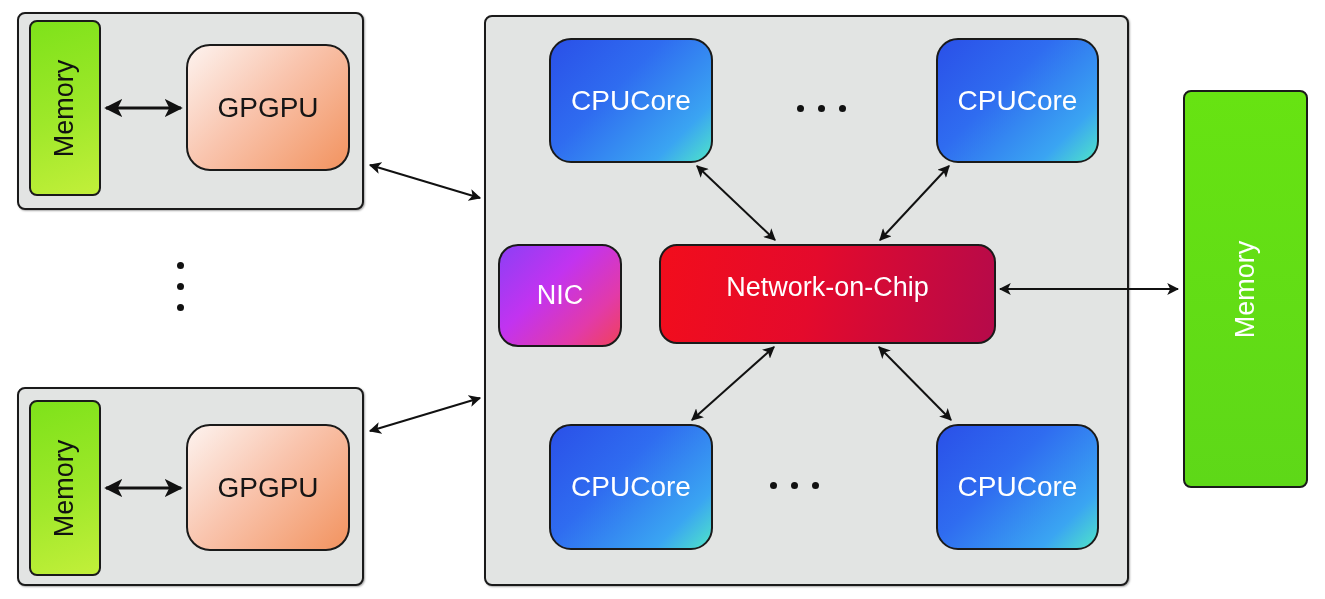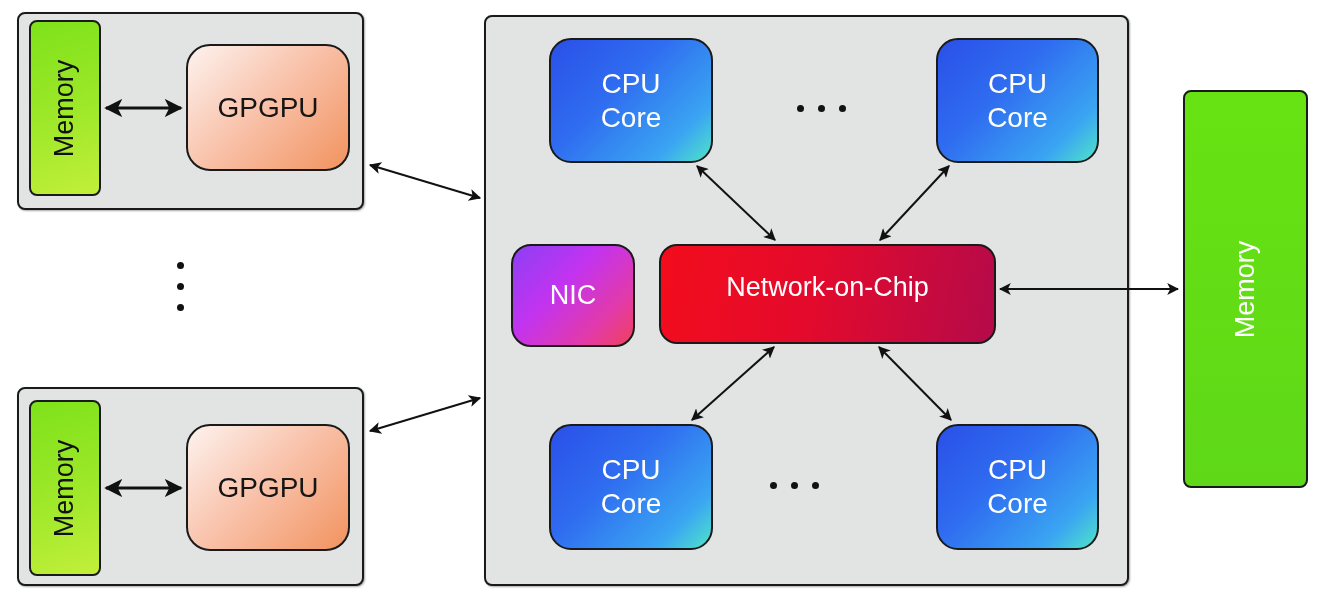--- a/index.html
+++ b/index.html
@@ -13,21 +13,21 @@
                background: linear-gradient(160deg, #7ee21a 0%, #9fe82a 55%, #c2ef3a 100%); }
   .mem-small .vtext, .mem-big .vtext { transform: rotate(-90deg); white-space: nowrap; }
   .mem-small .vtext { font-size: 27px; color: #111; }
   .mem-big { border-radius: 8px; background: linear-gradient(180deg, #67e312 0%, #5ed818 100%); }
   .mem-big .vtext { font-size: 27px; color: #ffffff; }
   .gpgpu { border-radius: 24px;
            background: linear-gradient(135deg, #fdf3ef 0%, #f9c4ad 45%, #f2935f 100%);
            font-size: 28px; color: #151515; text-align: right; }
   .cpu { border-radius: 22px;
          background: linear-gradient(135deg, #2a50e8 0%, #2f6cf0 40%, #3aa5f2 80%, #4fe4c9 100%);
-         color: #ffffff; font-size: 28px; line-height: 1.2; flex-direction: column; }
+         color: #ffffff; font-size: 28px; line-height: 1.2; flex-direction: row; }
   .nic { border-radius: 20px;
          background: linear-gradient(135deg, #8d3ff5 0%, #c233f0 40%, #e23aa9 75%, #f0415c 100%);
          color: #ffffff; font-size: 27px; }
   .noc { border-radius: 18px;
          background: linear-gradient(100deg, #f20d1c 0%, #e40a2c 45%, #b50a4a 100%);
          color: #ffffff; font-size: 27px; align-items: flex-start; padding-top: 26px; }
   .dots-h { position: absolute; display: flex; gap: 14px; }
   .dots-v { position: absolute; display: flex; flex-direction: column; gap: 14px; }
   .dot { width: 7px; height: 7px; background: #111; border-radius: 50%; }
   svg.arrows { position: absolute; left: 0; top: 0; }
@@ -80,21 +80,21 @@
   <div class="dot"></div>
   <div class="dot"></div>
   <div class="dot"></div>
 </div>
 <div class="dots-h" style="left:770px;top:482px;">
   <div class="dot"></div>
   <div class="dot"></div>
   <div class="dot"></div>
 </div>
 
-<div class="block nic" style="left:511px;top:244px;width:124px;height:103px;">
+<div class="block nic" style="left:498px;top:244px;width:124px;height:103px;">
   <span>NIC</span>
 </div>
 <div class="block noc" style="left:659px;top:244px;width:337px;height:100px;">
   <span>Network-on-Chip</span>
 </div>
 
 <div class="block mem-big" style="left:1183px;top:90px;width:125px;height:398px;">
   <span class="vtext">Memory</span>
 </div>
 

